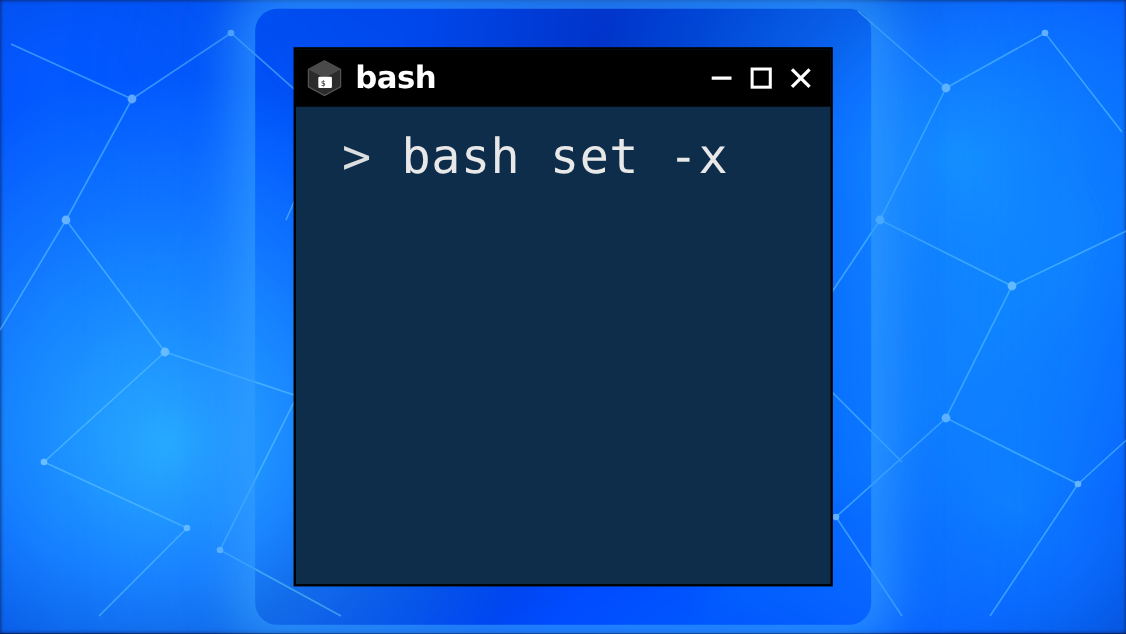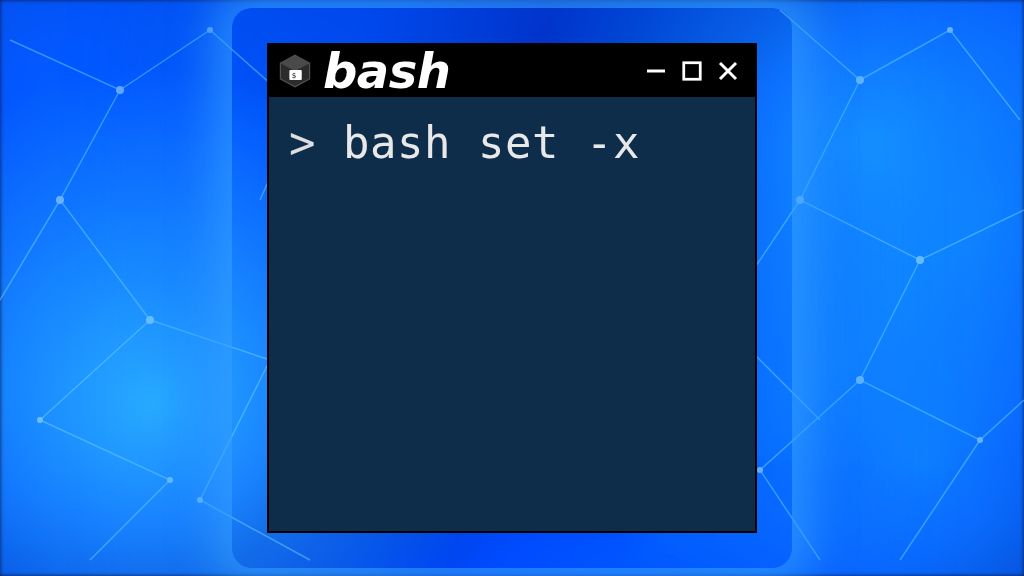--- a/index.html
+++ b/index.html
@@ -60,24 +60,23 @@
       flex: 1;
     }
     .app-icon {
       width: 36px; height: 36px;
       display: flex; align-items: center; justify-content: center;
     }
     .app-title {
       color: #fff;
       font-family: "DejaVu Sans", "Arial", sans-serif;
       font-weight: 700;
-      font-size: 48px;
+      font-size: 28px;
       line-height: 1;
       letter-spacing: -0.5px;
-      font-style: italic;
     }
     .winctrls {
       display: flex;
       align-items: center;
       gap: 10px;
       margin-left: auto;
       padding-right: 2px;
     }
     .winbtn {
       width: 26px; height: 26px;
@@ -88,20 +87,21 @@
     .terminal-body {
       flex: 1;
       padding: 18px 20px;
       color: #e8e8e8;
       font-size: 44px;
       line-height: 1.25;
       font-family: "DejaVu Sans Mono", "Menlo", "Consolas", monospace;
       white-space: pre-wrap;
       word-break: break-word;
       letter-spacing: 0.5px;
+      margin-left: 22px;
     }
     .prompt-line { display: block; }
     .prompt { opacity: 0.95; }
     .cmd { }
   </style>
 </head>
 <body>
 
 <div class="bg"></div>
 

